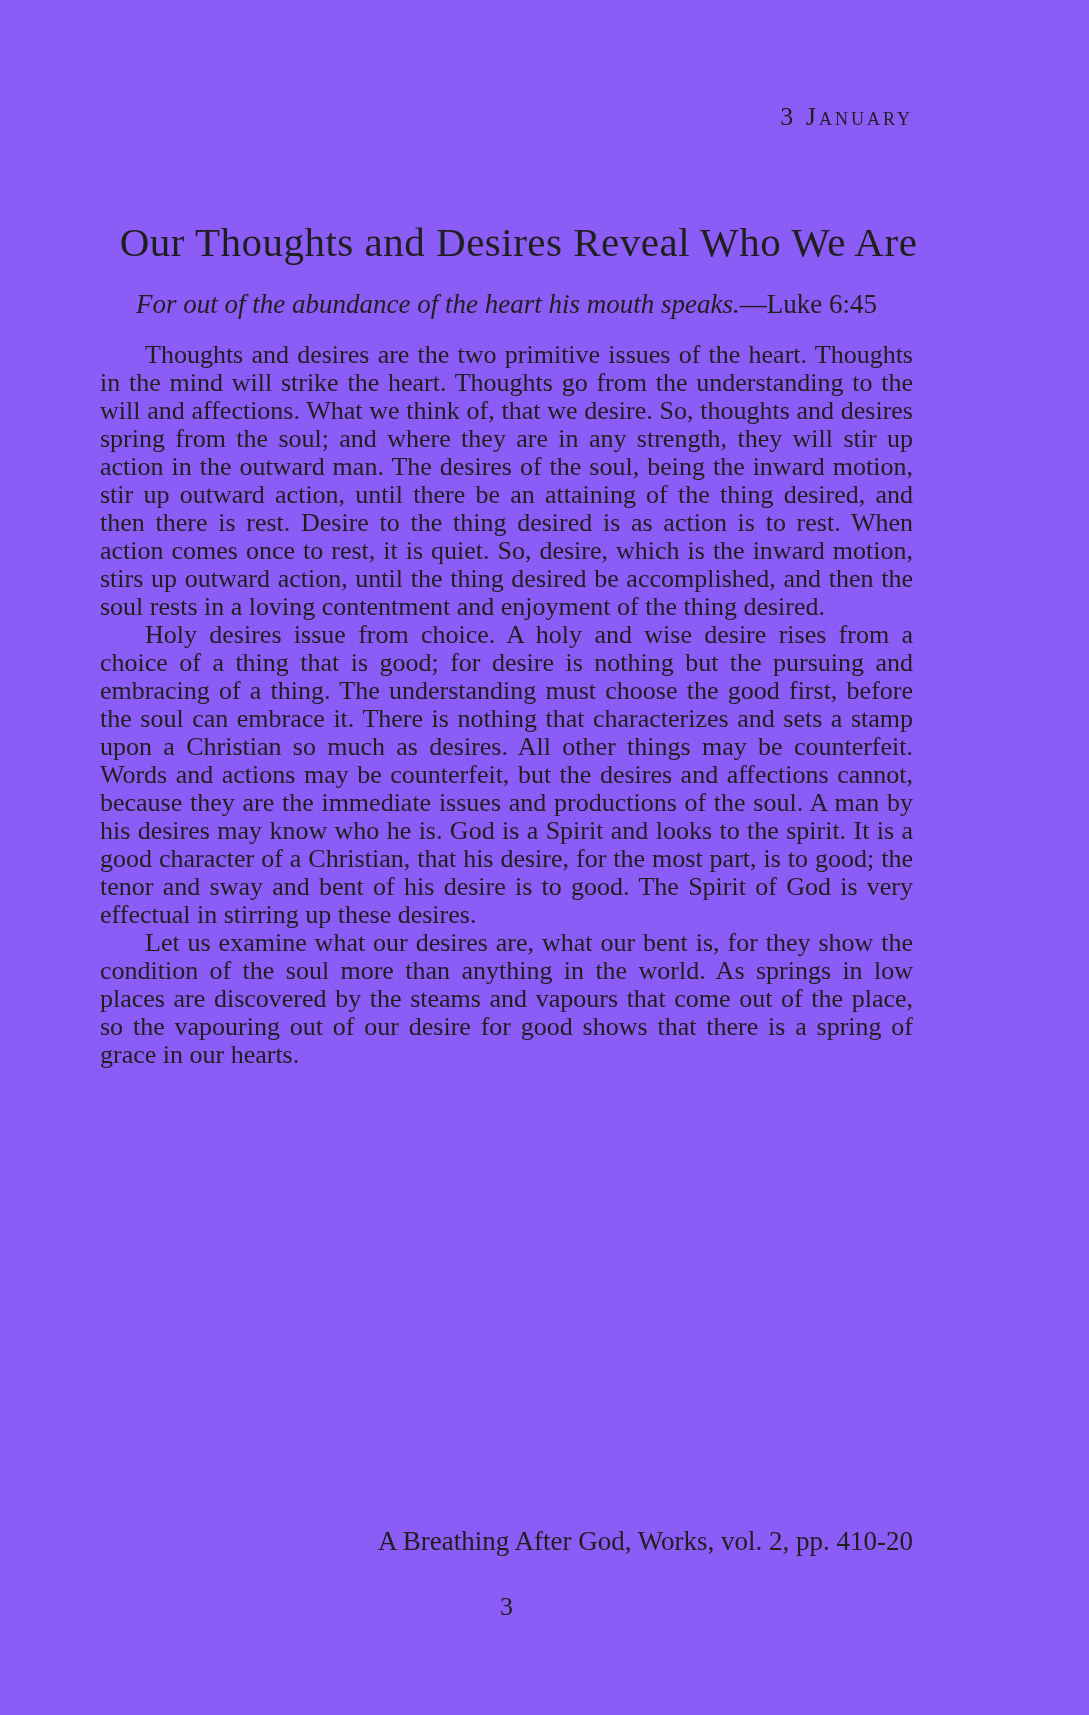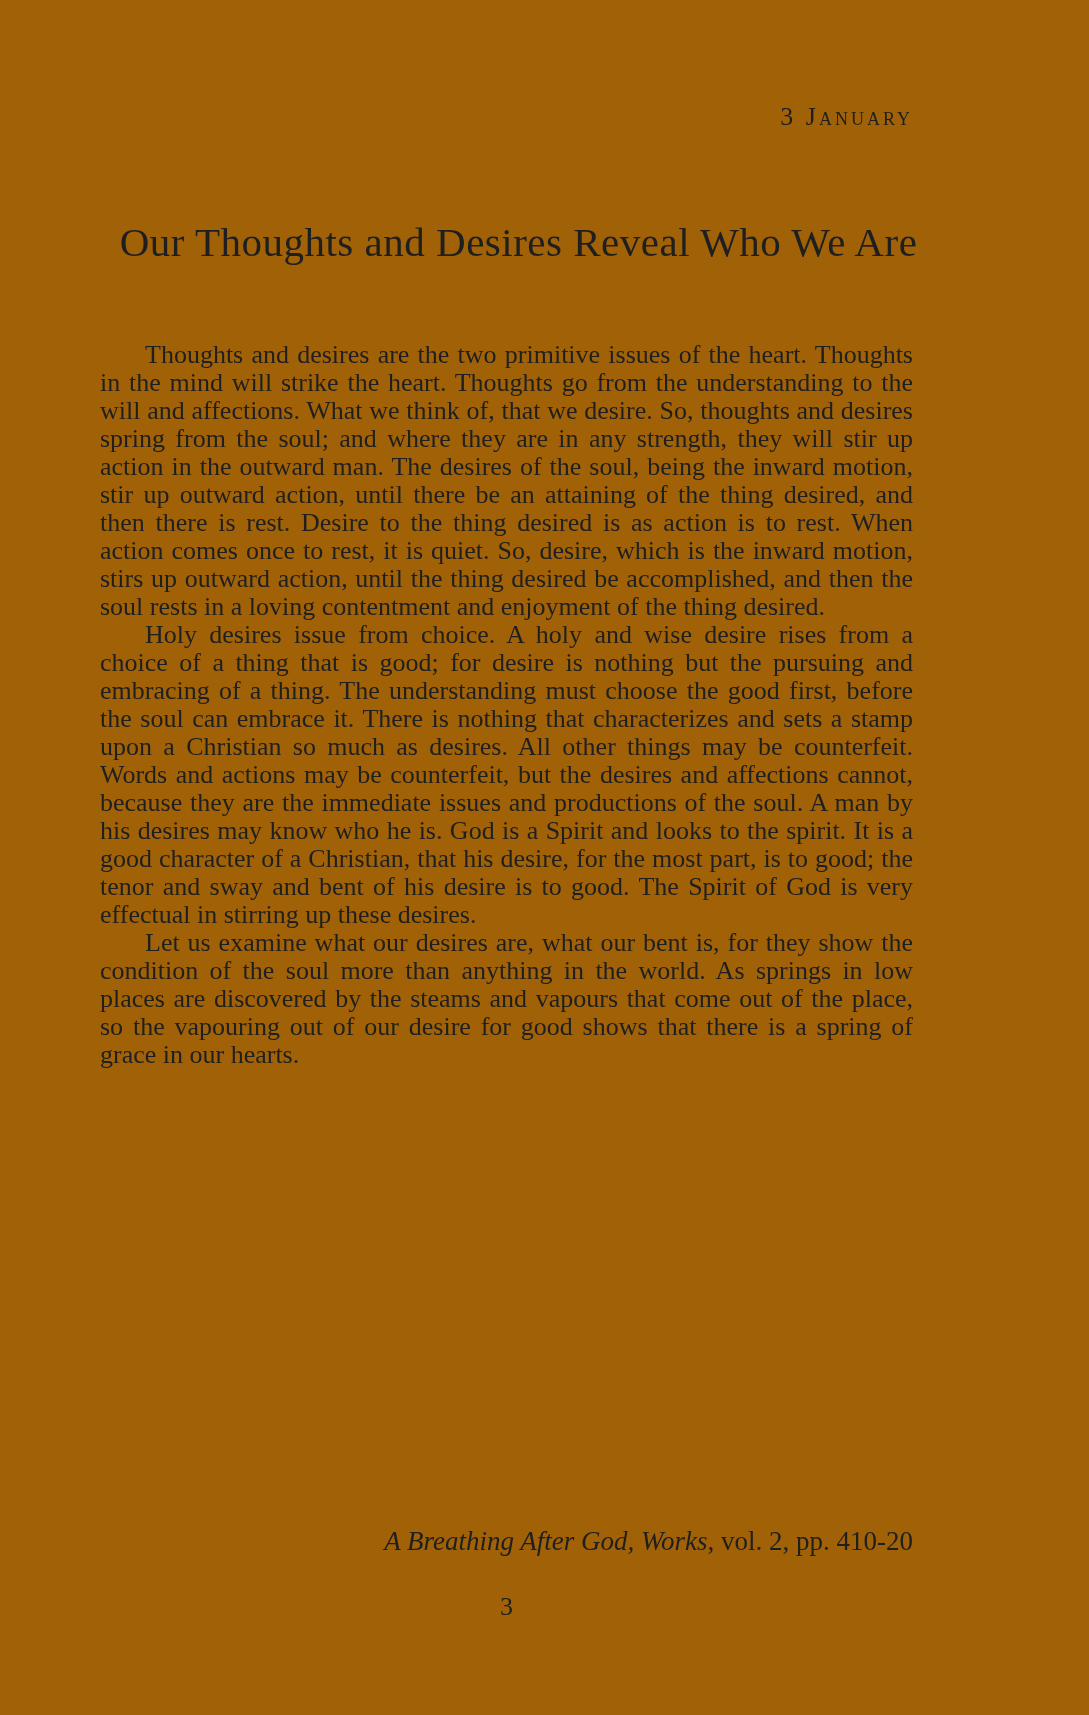--- a/index.html
+++ b/index.html
@@ -5,21 +5,21 @@
   html, body {
     margin: 0;
     padding: 0;
     background: #e8e8e8;
   }
   .page {
     position: relative;
     width: 1089px;
     height: 1715px;
     margin: 0 auto;
-    background: #a16207;
+    background: #8b5cf6;
     font-family: "Liberation Serif", serif;
     color: #1f1f1f;
     overflow: hidden;
   }
   .running-header {
     position: absolute;
     top: 102px;
     left: 100px;
     width: 813px;
     text-align: right;
@@ -66,21 +66,21 @@
   }
   .citation {
     position: absolute;
     top: 1526px;
     left: 100px;
     width: 813px;
     margin: 0;
     text-align: right;
     font-size: 27px;
   }
-  .citation .work { font-style: italic; }
+  .citation .work { }
   .citation .detail { font-style: normal; }
   .page-number {
     position: absolute;
     top: 1592px;
     left: 100px;
     width: 813px;
     text-align: center;
     font-size: 26px;
   }
 </style>
@@ -88,20 +88,21 @@
 <body>
 
 <div class="page">
 
   <div class="running-header">
     <span>3 January</span>
   </div>
 
   <h1 class="chapter-title">Our Thoughts and Desires Reveal Who We Are</h1>
 
+  <p class="epigraph"><span class="quote">For out of the abundance of the heart his mouth speaks.</span><span class="ref">—Luke 6:45</span></p>
 
   <div class="body-text">
     <p>Thoughts and desires are the two primitive issues of the heart. Thoughts in the mind will strike the heart. Thoughts go from the understanding to the will and affections. What we think of, that we desire. So, thoughts and desires spring from the soul; and where they are in any strength, they will stir up action in the outward man. The desires of the soul, being the inward motion, stir up outward action, until there be an attaining of the thing desired, and then there is rest. Desire to the thing desired is as action is to rest. When action comes once to rest, it is quiet. So, desire, which is the inward motion, stirs up outward action, until the thing desired be accomplished, and then the soul rests in a loving contentment and enjoyment of the thing desired.</p>
     <p>Holy desires issue from choice. A holy and wise desire rises from a choice of a thing that is good; for desire is nothing but the pursuing and embracing of a thing. The understanding must choose the good first, before the soul can embrace it. There is nothing that characterizes and sets a stamp upon a Christian so much as desires. All other things may be counterfeit. Words and actions may be counterfeit, but the desires and affections cannot, because they are the immediate issues and productions of the soul. A man by his desires may know who he is. God is a Spirit and looks to the spirit. It is a good character of a Christian, that his desire, for the most part, is to good; the tenor and sway and bent of his desire is to good. The Spirit of God is very effectual in stirring up these desires.</p>
     <p>Let us examine what our desires are, what our bent is, for they show the condition of the soul more than anything in the world. As springs in low places are discovered by the steams and vapours that come out of the place, so the vapouring out of our desire for good shows that there is a spring of grace in our hearts.</p>
   </div>
 
   <p class="citation"><span class="work">A Breathing After God, Works</span><span class="detail">, vol. 2, pp. 410-20</span></p>
 
   <div class="page-number">3</div>

